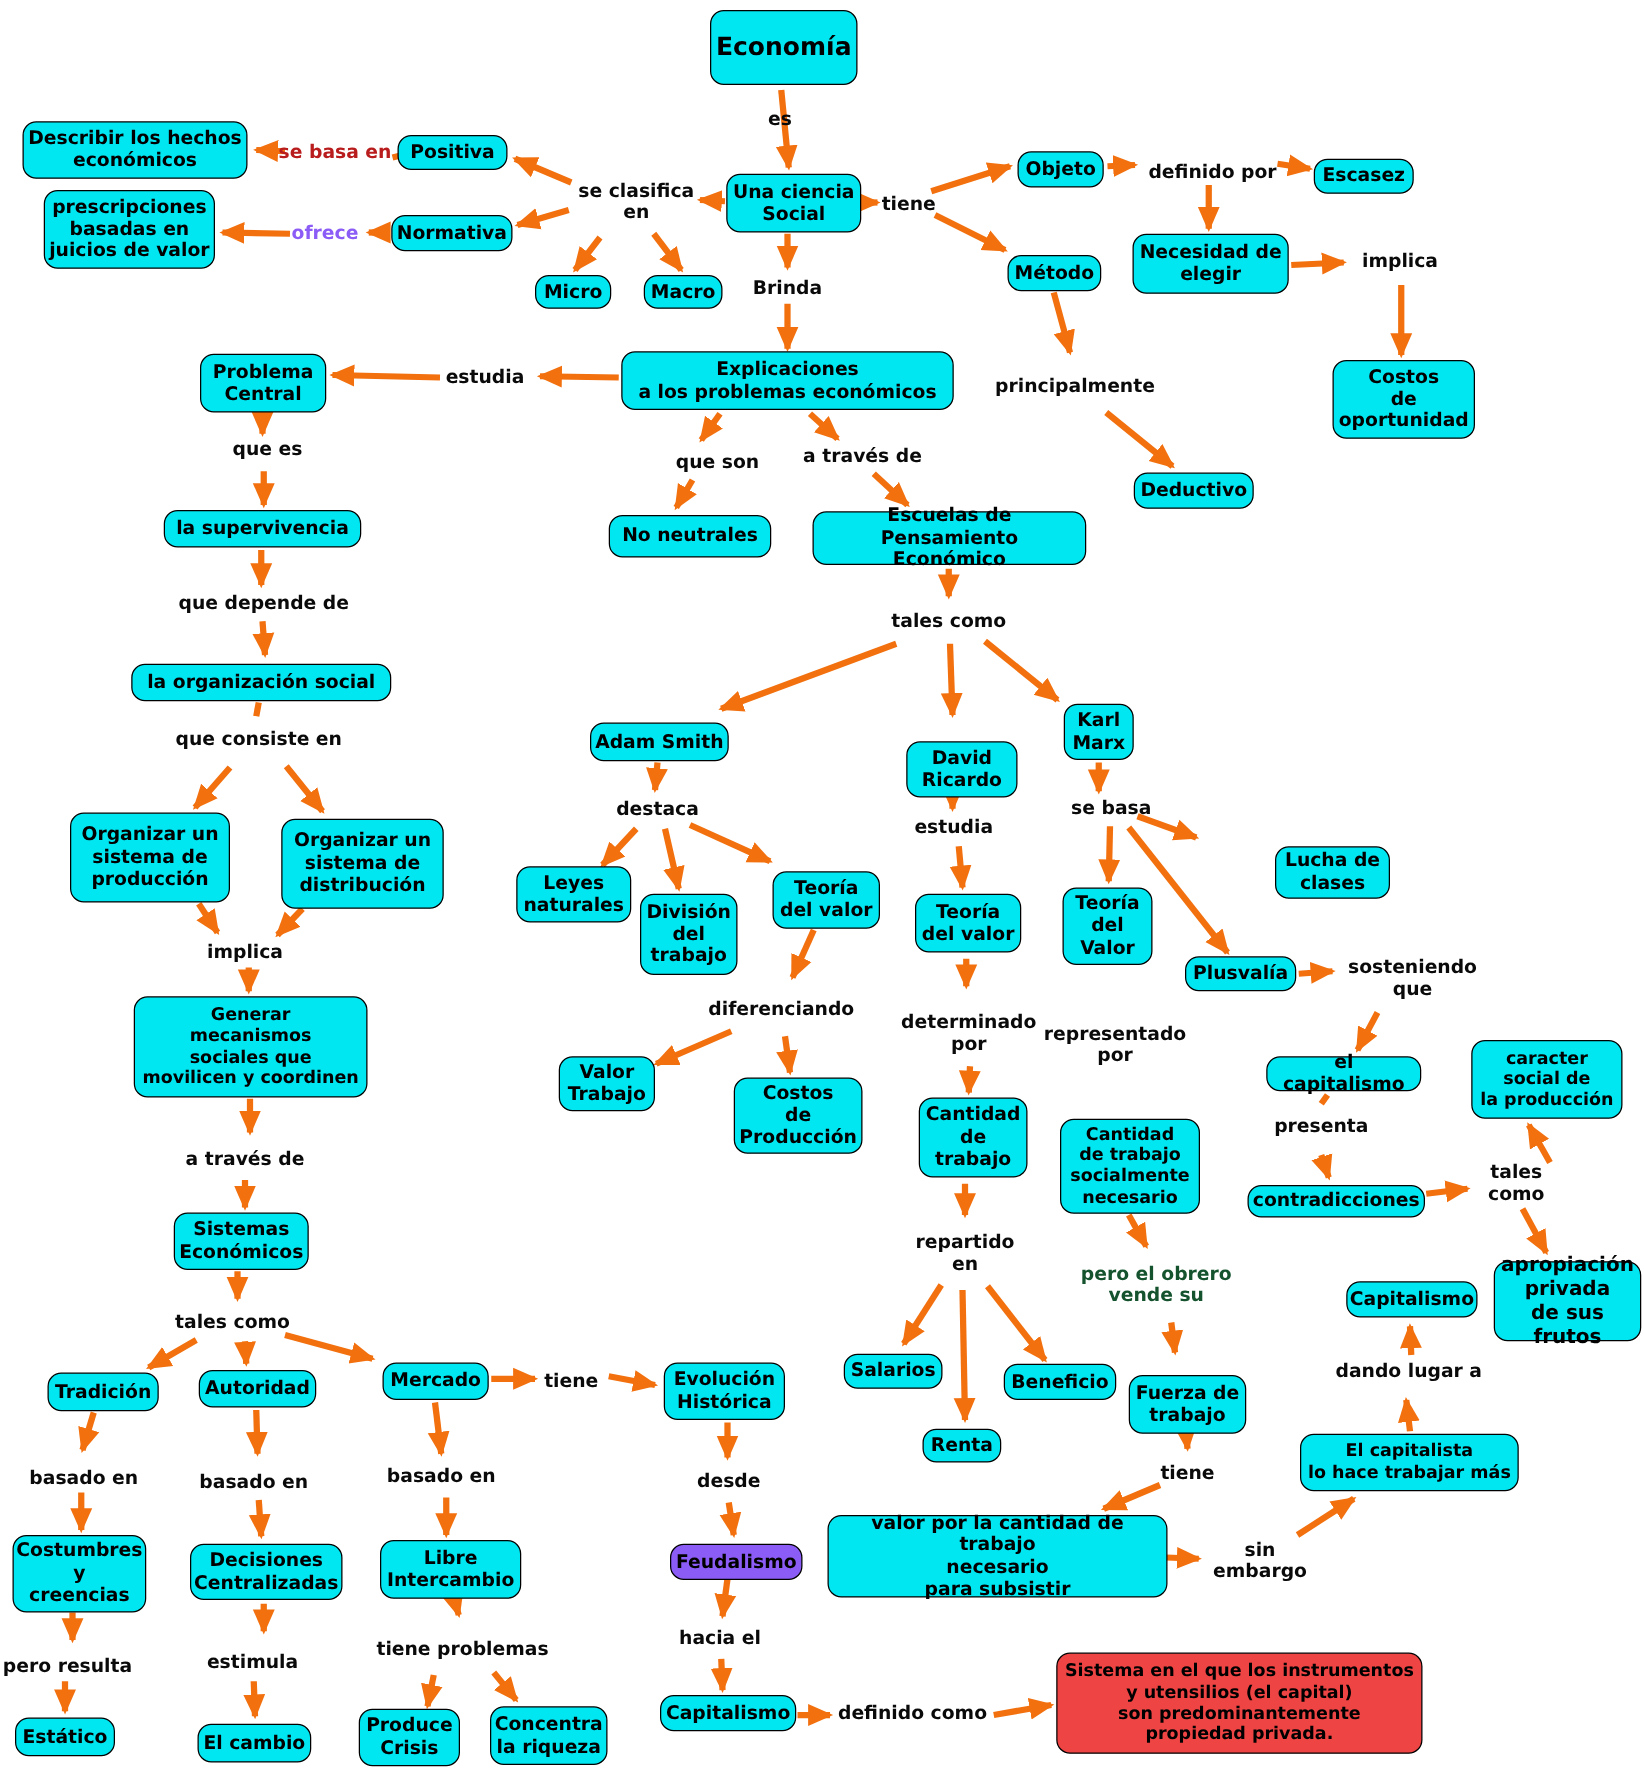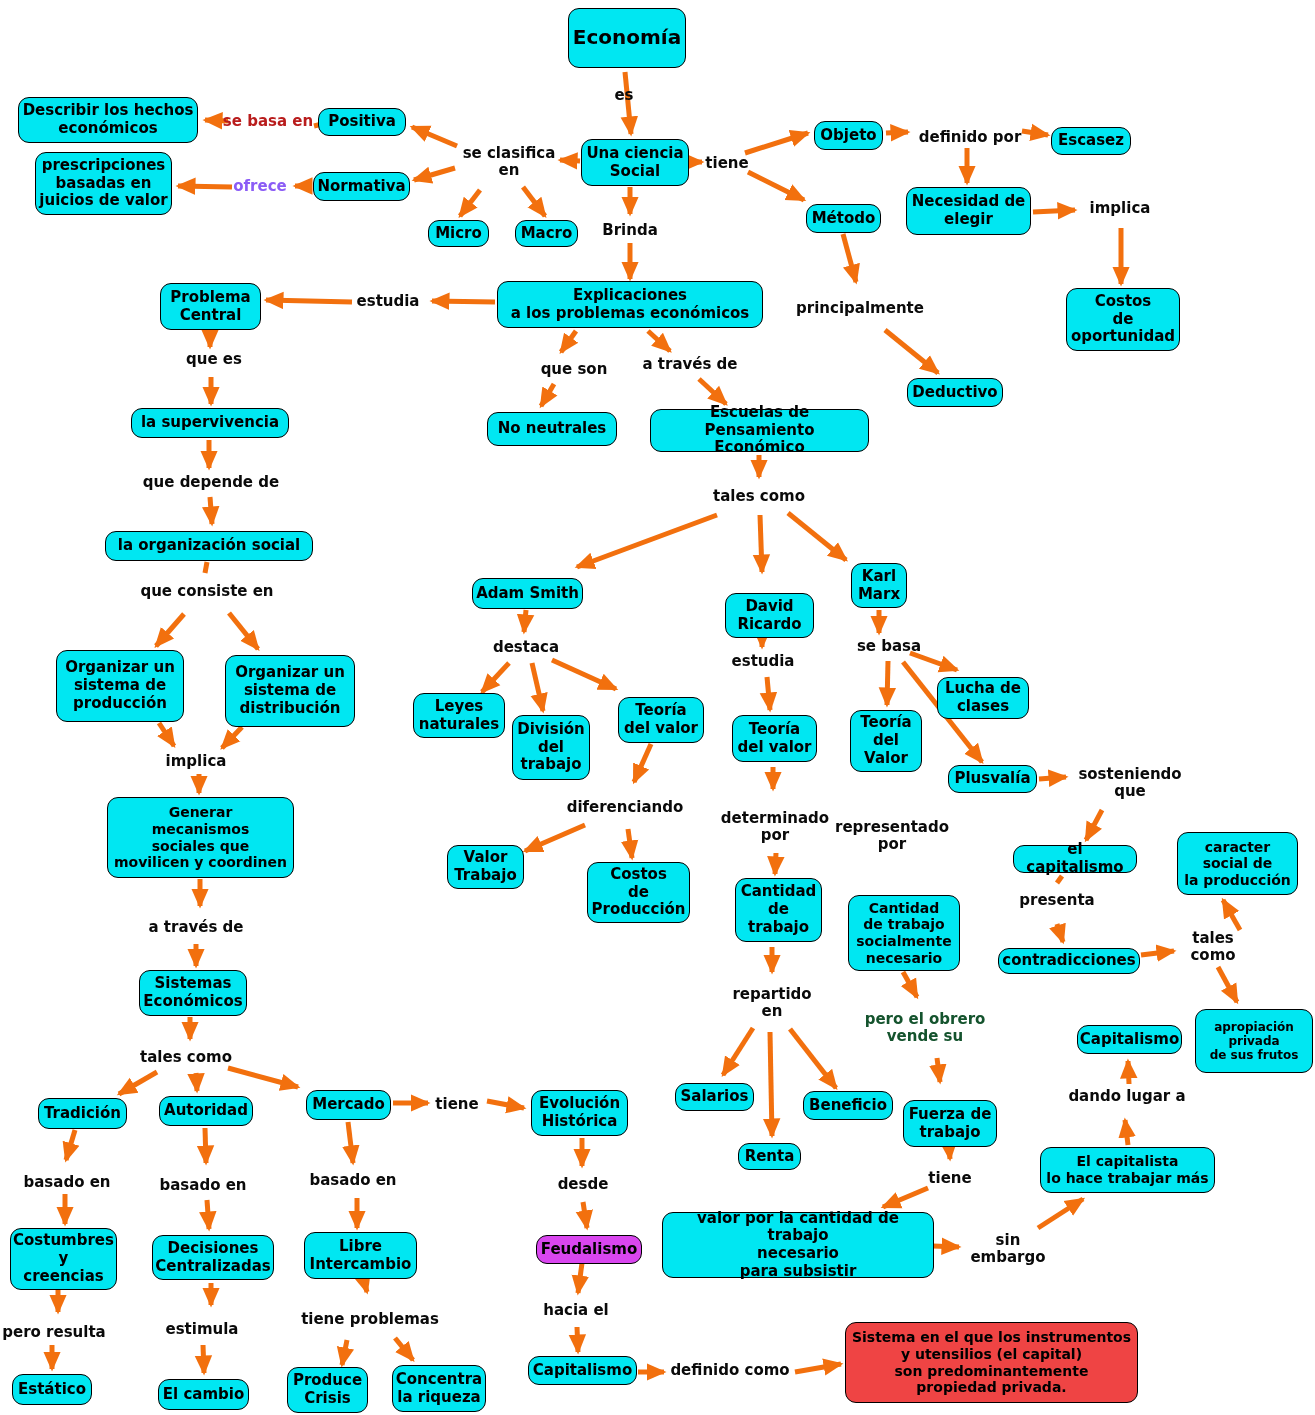--- a/index.html
+++ b/index.html
@@ -215,46 +215,46 @@
 del valor</div>
     <div class="node" style="left: 735px; top: 878px; width: 87px; height: 64px; background: rgb(0, 231, 242); border-color: rgb(0, 0, 0);">Cantidad
 de
 trabajo</div>
     <div class="node" style="left: 675px; top: 1083px; width: 79px; height: 28px; background: rgb(0, 231, 242); border-color: rgb(0, 0, 0);">Salarios</div>
     <div class="node" style="left: 738px; top: 1143px; width: 63px; height: 27px; background: rgb(0, 231, 242); border-color: rgb(0, 0, 0);">Renta</div>
     <div class="node" style="left: 803px; top: 1091px; width: 90px; height: 29px; background: rgb(0, 231, 242); border-color: rgb(0, 0, 0);">Beneficio</div>
     <div class="node" style="left: 850px; top: 710px; width: 72px; height: 62px; background: rgb(0, 231, 242); border-color: rgb(0, 0, 0);">Teoría
 del
 Valor</div>
-    <div class="node" style="left: 937px; top: 677px; width: 92px; height: 42px; background: rgb(0, 231, 242); border-color: rgb(0, 0, 0);">Lucha de
+    <div class="node" style="left: 1020px; top: 677px; width: 92px; height: 42px; background: rgb(0, 231, 242); border-color: rgb(0, 0, 0);">Lucha de
 clases</div>
     <div class="node" style="left: 948px; top: 765px; width: 89px; height: 28px; background: rgb(0, 231, 242); border-color: rgb(0, 0, 0);">Plusvalía</div>
     <div class="node" style="left: 848px; top: 895px; width: 112px; height: 76px; background: rgb(0, 231, 242); border-color: rgb(0, 0, 0); font-size: 14px;">Cantidad
 de trabajo
 socialmente
 necesario</div>
     <div class="node" style="left: 903px; top: 1088px; width: 94px; height: 47px; background: rgb(0, 231, 242); border-color: rgb(0, 0, 0); margin-top: 12px;">Fuerza de
 trabajo</div>
     <div class="node" style="left: 662px; top: 1212px; width: 272px; height: 66px; background: rgb(0, 231, 242); border-color: rgb(0, 0, 0);">valor por la cantidad de trabajo
 necesario
 para subsistir</div>
     <div class="node" style="left: 1013px; top: 845px; width: 124px; height: 28px; background: rgb(0, 231, 242); border-color: rgb(0, 0, 0);">el capitalismo</div>
     <div class="node" style="left: 998px; top: 948px; width: 142px; height: 26px; background: rgb(0, 231, 242); border-color: rgb(0, 0, 0);">contradicciones</div>
     <div class="node" style="left: 1177px; top: 832px; width: 121px; height: 63px; background: rgb(0, 231, 242); border-color: rgb(0, 0, 0); font-size: 14px;">caracter
 social de
 la producción</div>
-    <div class="node" style="left: 1195px; top: 1009px; width: 118px; height: 64px; background: rgb(0, 231, 242); border-color: rgb(0, 0, 0); font-size: 12px;">apropiación
+    <div class="node" style="left: 1195px; top: 1009px; width: 118px; height: 64px; background: rgb(0, 231, 242); border-color: rgb(0, 0, 0); font-size: 16px;">apropiación
 privada
 de sus frutos</div>
     <div class="node" style="left: 1077px; top: 1025px; width: 105px; height: 29px; background: rgb(0, 231, 242); border-color: rgb(0, 0, 0);">Capitalismo</div>
     <div class="node" style="left: 1040px; top: 1147px; width: 175px; height: 46px; background: rgb(0, 231, 242); border-color: rgb(0, 0, 0); font-size: 14px;">El capitalista
 lo hace trabajar más</div>
     <div class="node" style="left: 531px; top: 1090px; width: 97px; height: 46px; background: rgb(0, 231, 242); border-color: rgb(0, 0, 0);">Evolución
 Histórica</div>
-    <div class="node" style="left: 536px; top: 1235px; width: 106px; height: 29px; background: #d946ef; border-color: rgb(0, 0, 0);">Feudalismo</div>
+    <div class="node" style="left: 536px; top: 1235px; width: 106px; height: 29px; background: #8b5cf6; border-color: rgb(0, 0, 0);">Feudalismo</div>
     <div class="node" style="left: 528px; top: 1356px; width: 109px; height: 29px; background: rgb(0, 231, 242); border-color: rgb(0, 0, 0);">Capitalismo</div>
     <div class="node" style="left: 845px; top: 1322px; width: 293px; height: 81px; background: #ef4444; border-color: rgb(0, 0, 0); font-size: 14px;">Sistema en el que los instrumentos
 y utensilios (el capital)
 son predominantemente
 propiedad privada.</div>
     <div class="edge-label" style="left: 624px; top: 96px; color: rgb(10, 10, 10);">es</div>
     <div class="edge-label" style="left: 268px; top: 122px; color: #b91c1c;">se basa en</div>
     <div class="edge-label" style="left: 260px; top: 187px; color: #8b5cf6;">ofrece</div>
     <div class="edge-label" style="left: 509px; top: 162px; color: rgb(10, 10, 10);">se clasifica
 en</div>

